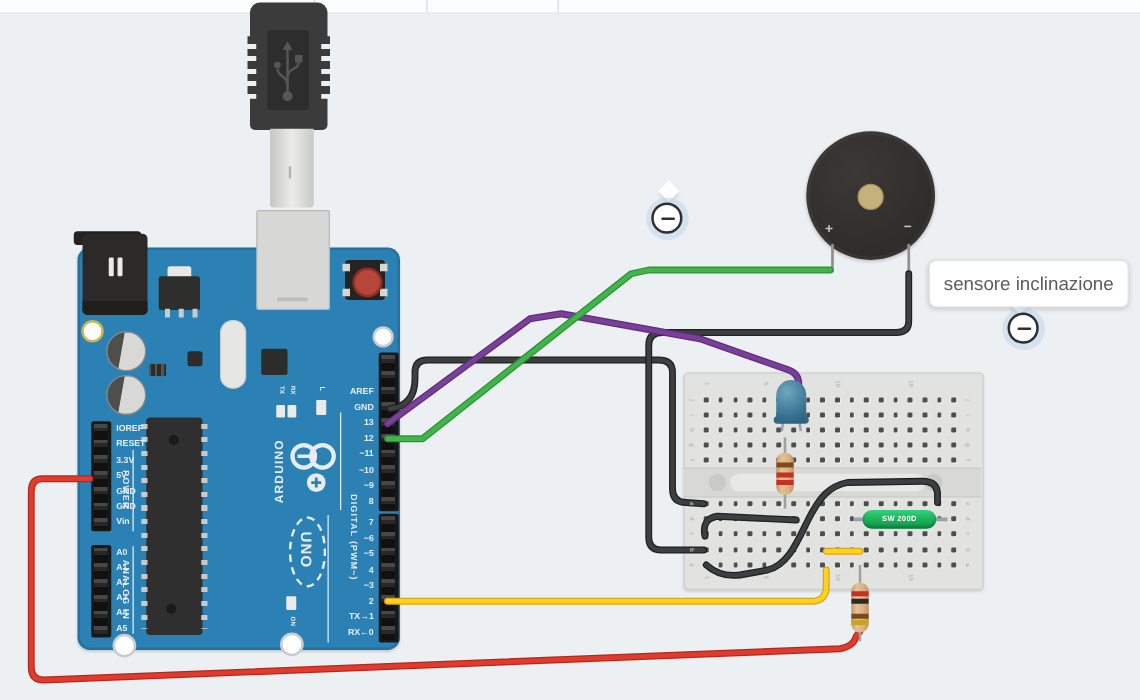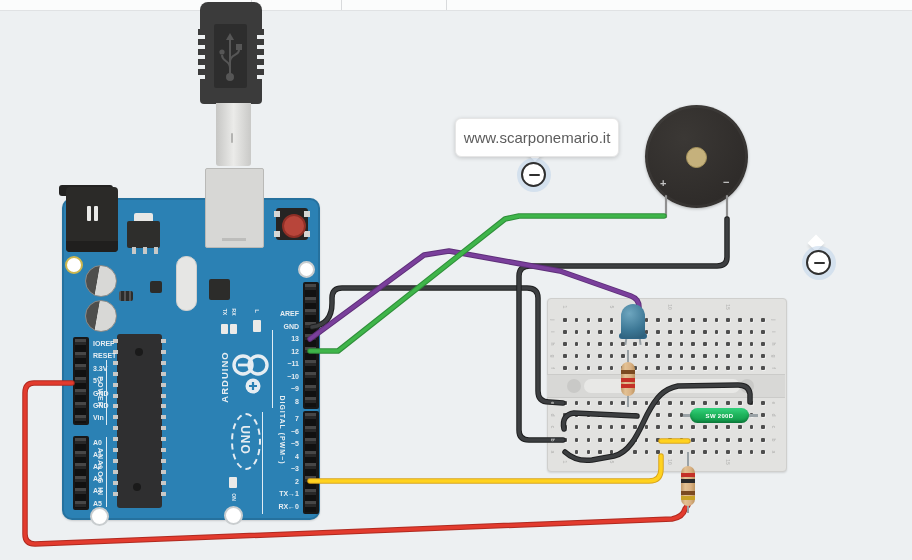--- a/index.html
+++ b/index.html
@@ -428,29 +428,29 @@
       </div>
   </div>
 
   <div class="tsleg" style="left:683px;width:10px"></div>
   <div class="tsleg" style="left:746px;width:12px"></div>
   <div class="tsbody" style="background: linear-gradient(rgb(53, 211, 126), rgb(31, 180, 92) 45%, rgb(15, 155, 74));">
     <span>SW 200D</span>
   </div>
 
   <div class="ptr" style="left:529px;top:147px"></div>
-  <div class="note" style="left:455px;top:118px;width:162px;height:37px">
-    <span>www.scarponemario.it</span>
-  </div>
   <div class="nicon" style="left:517px;top:158px">
     <div class="circ"></div>
     <div class="bar"></div>
   </div>
 
   <div class="ptr" style="left:810px;top:237px"></div>
+  <div class="note" style="left:743px;top:208px;width:158px;height:36px">
+    <span>sensore inclinazione</span>
+  </div>
   <div class="nicon" style="left:802px;top:246px">
     <div class="circ"></div>
     <div class="bar"></div>
   </div>
 
 <div class="pinlab" style="left: 257px; width: 42px; text-align: right; top: 309px;">AREF</div>
     <div class="pinlab" style="left: 257px; width: 42px; text-align: right; top: 321.57px;">GND</div>
     <div class="pinlab" style="left: 257px; width: 42px; text-align: right; top: 334.14px;">13</div>
     <div class="pinlab" style="left: 257px; width: 42px; text-align: right; top: 346.71px;">12</div>
     <div class="pinlab" style="left: 257px; width: 42px; text-align: right; top: 359.28px;">~11</div>

